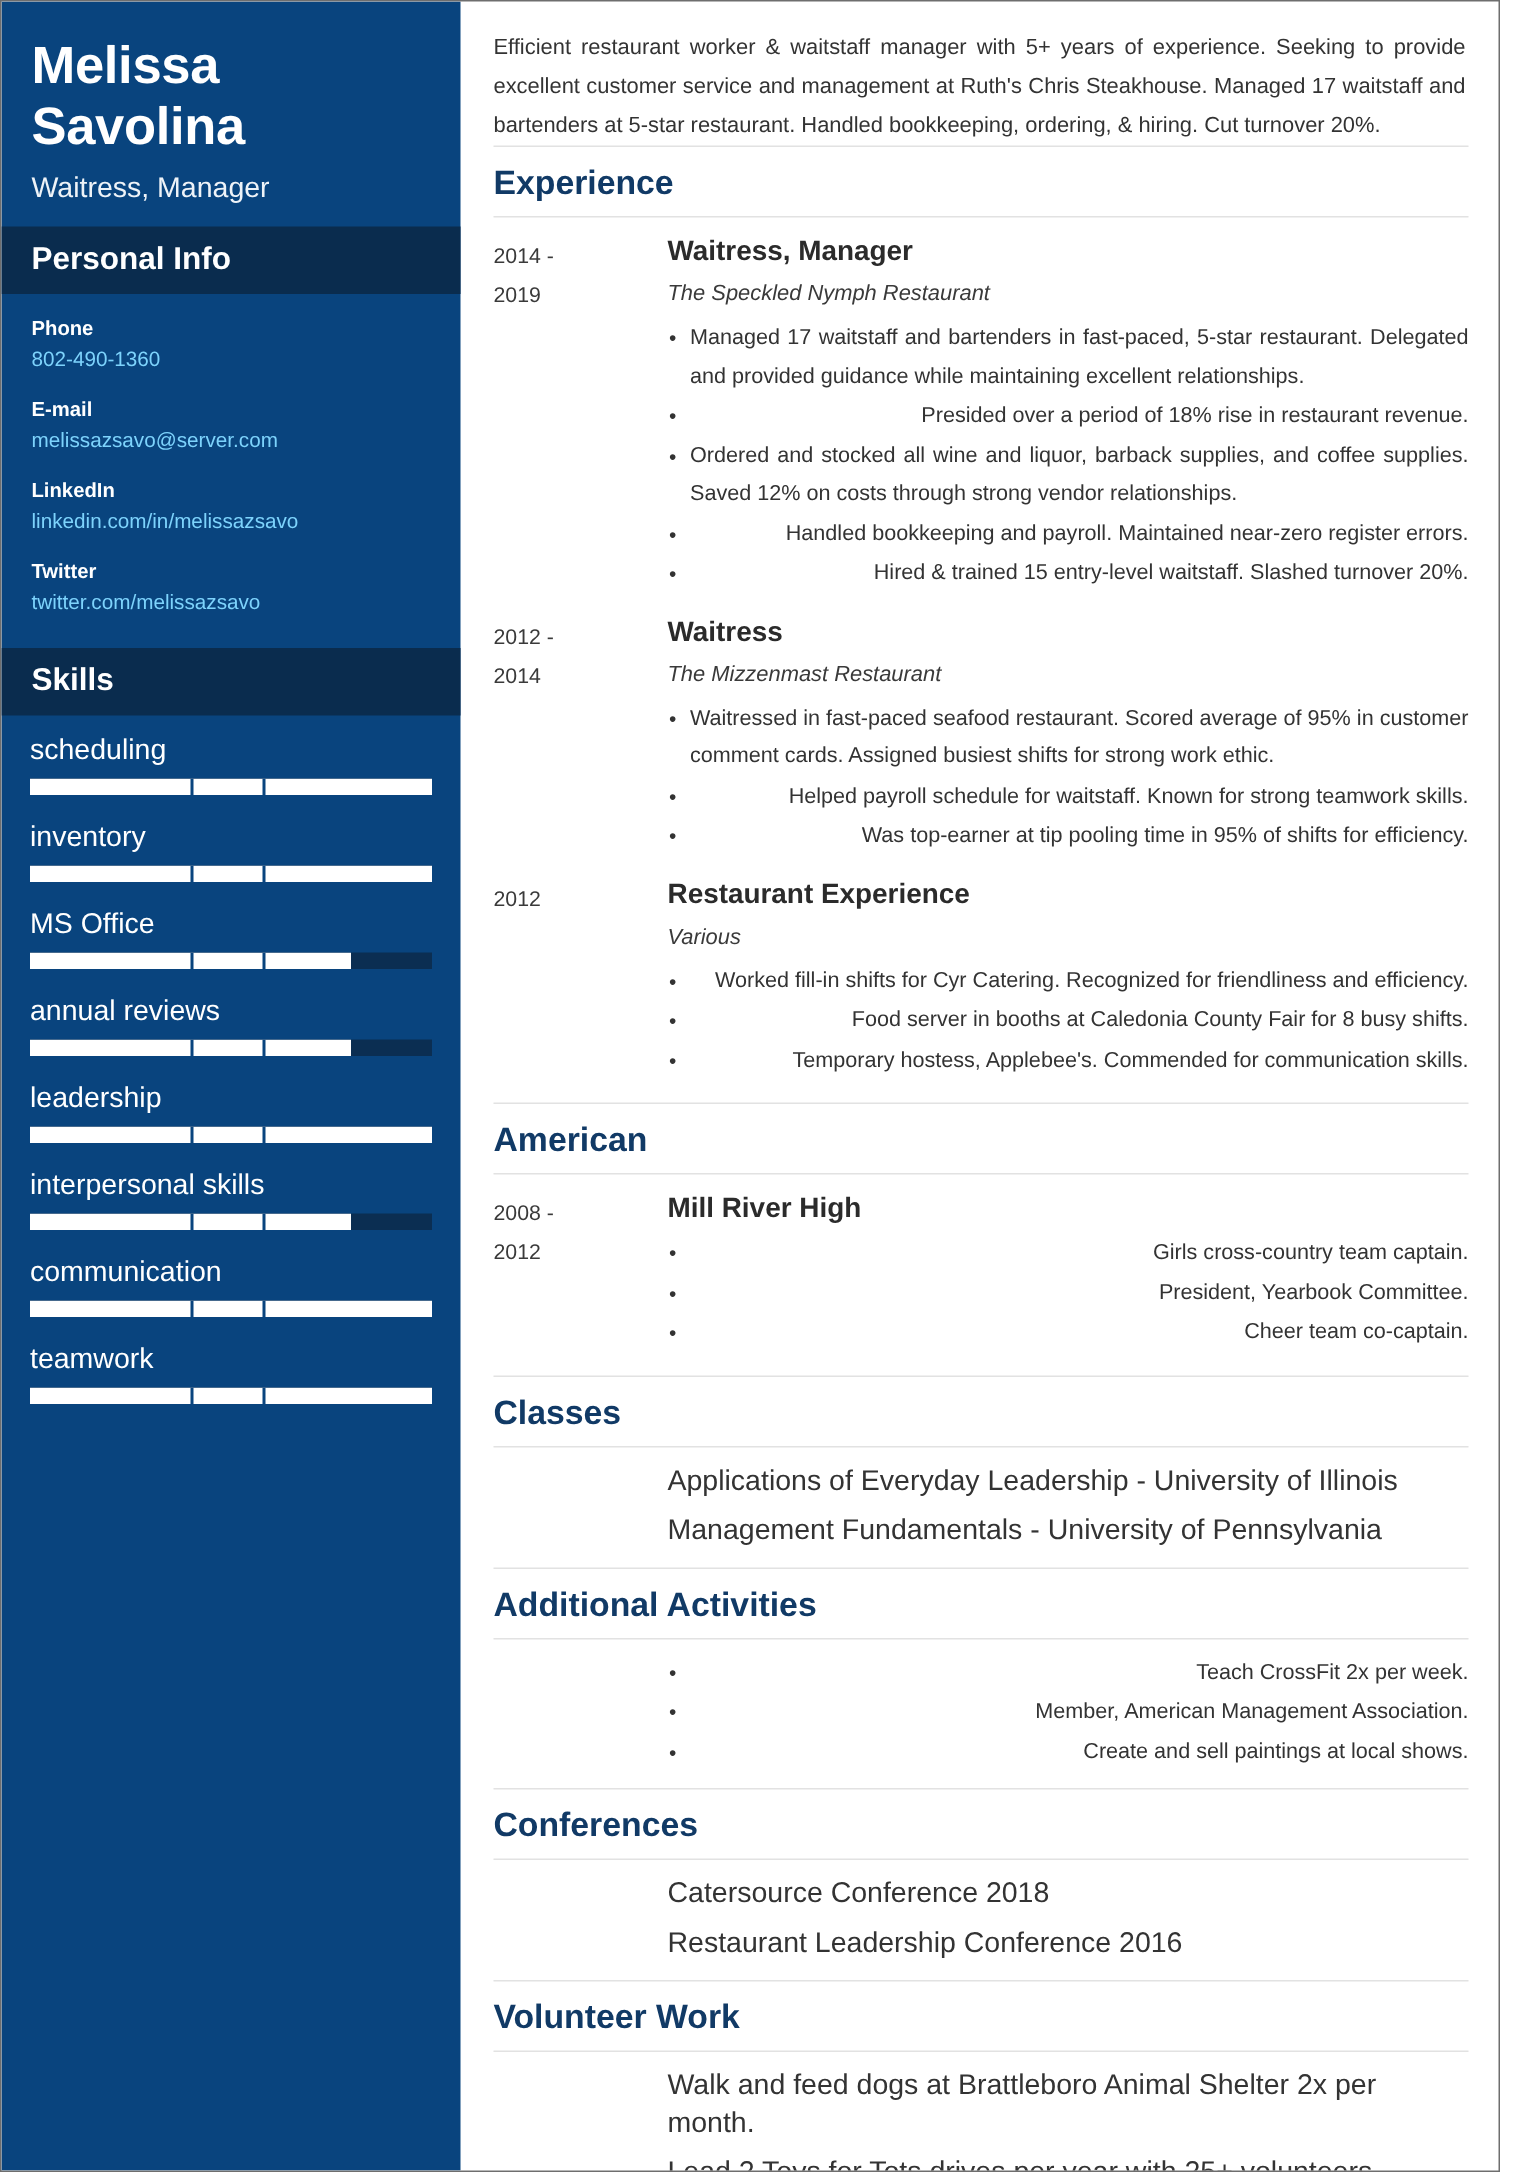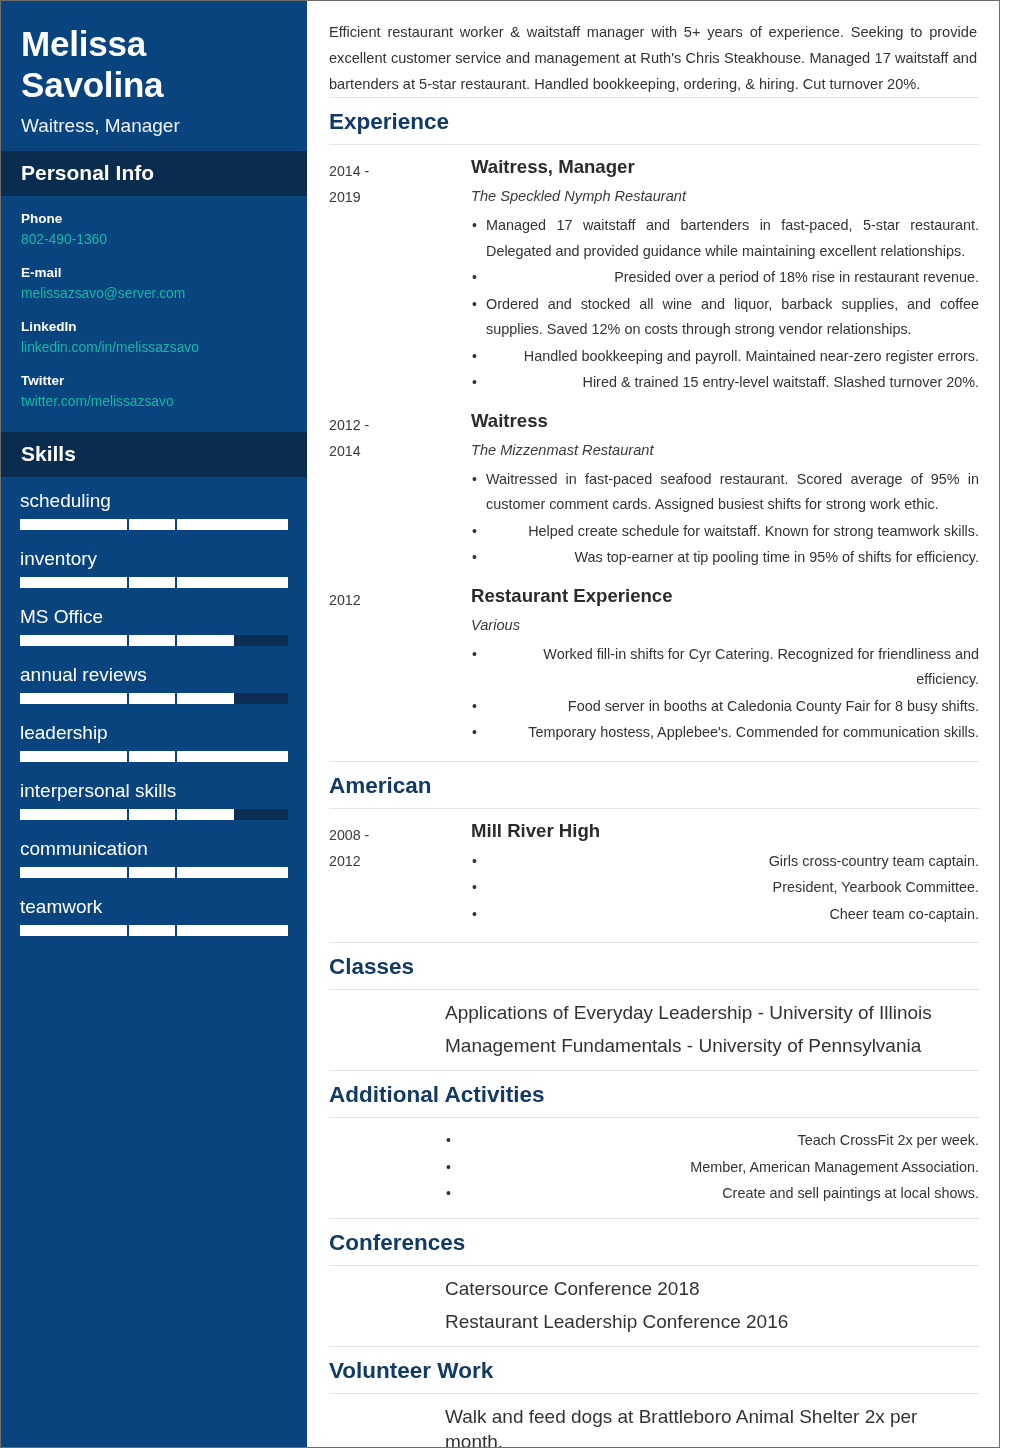--- a/index.html
+++ b/index.html
@@ -55,21 +55,21 @@
   .contact-label {
     font-size:13.5px;
     font-weight:bold;
     line-height:18px;
     color:#ffffff;
     margin-bottom:3px;
   }
   .contact-value {
     font-size:13.8px;
     line-height:18px;
-    color:#14b8a6;
+    color:#7dd3fc;
     word-break:break-all;
   }
 
   
   .skills-body { padding:14px 19px 20px 19px; }
   .skill { margin-bottom:19px; }
   .skill-name {
     font-size:19px;
     line-height:19px;
     color:#ffffff;
@@ -112,21 +112,21 @@
   .rule { height:1px; background:#e2e2e2; width:100%; }
   .sec-head {
     font-size:22.5px;
     font-weight:bold;
     line-height:29px;
     color:#113a66;
     padding:9px 0 8px 0;
   }
   .sec-body { padding:10px 0 10px 0; }
 
-  .entry { display:flex; margin-bottom:4px;gap:26px; }
+  .entry { display:flex; margin-bottom:4px; }
   .entry-dates {
     flex:0 0 116px;
     font-size:14.2px;
     line-height:26px;
     color:#3a3a3a;
     padding-top:3px;
   }
   .entry-main { flex:1 1 auto; min-width:0; }
   .entry-title {
     font-size:18.6px;
@@ -306,21 +306,21 @@
         <div class="entry" style="margin-top:12px;">
           <div class="entry-dates">
             <div>2012 -</div>
             <div>2014</div>
           </div>
           <div class="entry-main">
             <div class="entry-title">Waitress</div>
             <div class="entry-org">The Mizzenmast Restaurant</div>
             <ul class="bullets">
               <li>Waitressed in fast-paced seafood restaurant. Scored average of 95% in customer comment cards. Assigned busiest shifts for strong work ethic.</li>
-              <li class="nojust">Helped create schedule for waitstaff. Known for strong teamwork skills.</li>
+              <li class="nojust">Helped payroll schedule for waitstaff. Known for strong teamwork skills.</li>
               <li class="nojust">Was top-earner at tip pooling time in 95% of shifts for efficiency.</li>
             </ul>
           </div>
         </div>
 
         <div class="entry" style="margin-top:12px;">
           <div class="entry-dates">
             <div>2012</div>
             <div></div>
           </div>

